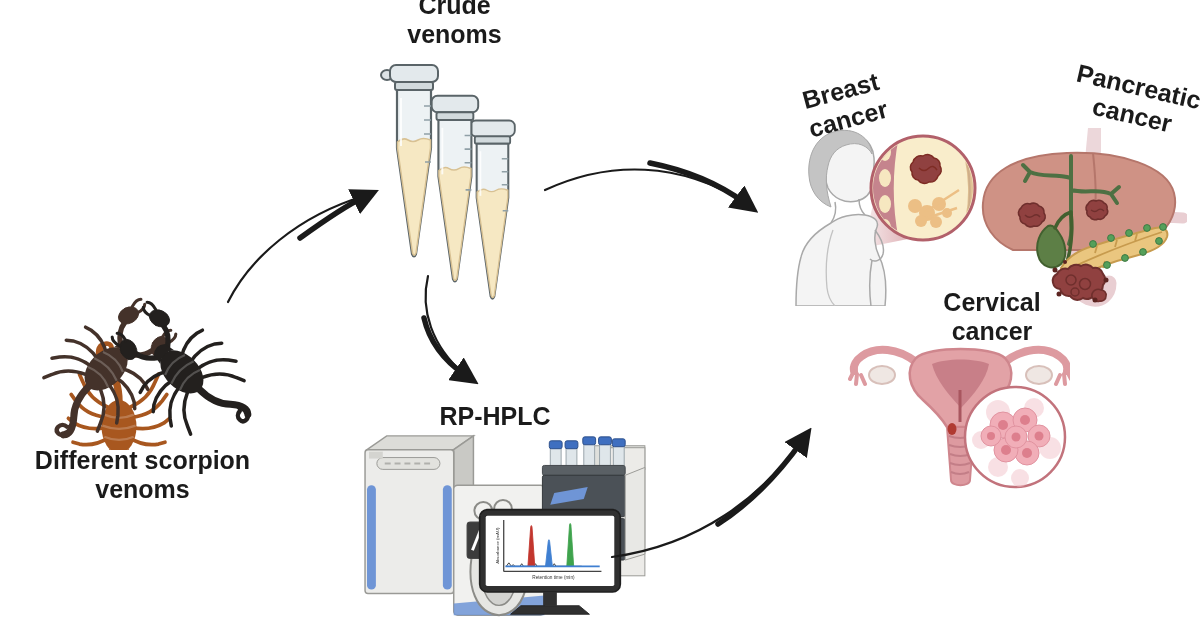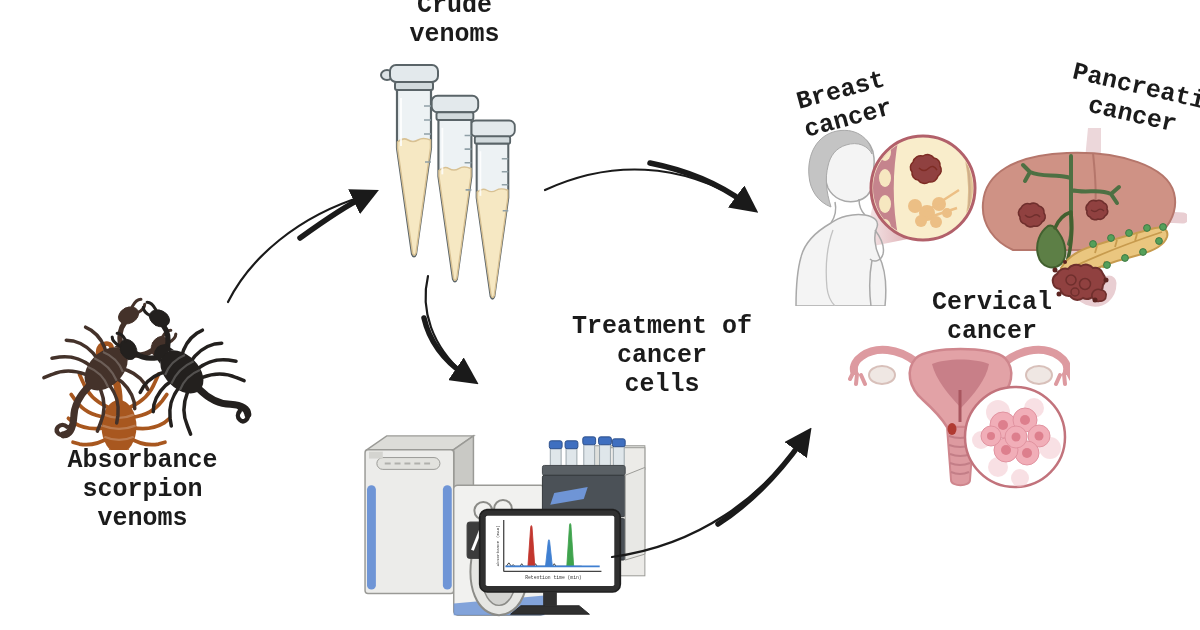--- a/index.html
+++ b/index.html
@@ -1,17 +1,17 @@
 <!DOCTYPE html>
 <html style="--text: #1b1b1b; --arrow: #1a1a1a; --scorpion-orange: #a8571f; --scorpion-brown: #44322a; --scorpion-black: #23201e; --tube-body: #edf2f4; --venom-fill: #f6e8c3; --hplc-blue: #6f95d6; --monitor-frame: #303030; --liver: #cf9285; --pancreas: #eac67f; --tumor-red: #904140; --bile-green: #5d7f46; --uterus-pink: #e2a2a6; --cells-pink: #f1aeb8; --inset-ring: #b2606a; --body-gray: #c4c4c4; --breast-cream: #f9edcb;"><head>
 <meta charset="utf-8">
 <style>
   html,body{margin:0;padding:0;background:#fff;}
   .canvas{position:relative;width:1200px;height:630px;background:#fff;overflow:hidden;
-          font-family:Liberation Mono, monospace;}
+          font-family:Liberation Sans, sans-serif;}
   .lbl{position:absolute;font-weight:bold;font-size:25px;line-height:1.16;
        color:var(--text,#1b1b1b);text-align:center;white-space:pre-line;}
   .abs{position:absolute;}
   svg{display:block;}
   .arrows{pointer-events:none;}
 </style>
 </head>
 <body>
 
 <div class="canvas">
@@ -303,23 +303,22 @@
       <path d="M424,318 C430,344 446,362 465,375" stroke-width="5.5" marker-end="url(#ah)"></path>
       <path d="M545,190 C610,160 680,162 744,202" stroke-width="2.2"></path>
       <path d="M650,163 C685,170 718,183 745,203" stroke-width="5.5" marker-end="url(#ah)"></path>
       <path d="M612,557 C700,545 762,496 801,442" stroke-width="2.2"></path>
       <path d="M718,524 C752,502 780,472 802,441" stroke-width="5.5" marker-end="url(#ah)"></path>
     </g>
   </svg>
 
   <div class="lbl" style="left:377px;top:-9px;width:155px">Crude
 venoms</div>
-  <div class="lbl" style="left:15px;top:446px;width:255px">Absorbance scorpion
+  <div class="lbl" style="left:15px;top:446px;width:255px">Different scorpion
 venoms</div>
-  <div class="lbl" style="left:538px;top:312px;width:248px">Treatment of cancer
-cells</div>
+  <div class="lbl" style="left:415px;top:402px;width:160px">RP-HPLC</div>
   <div class="lbl" style="left:772px;top:76px;width:145px;transform:rotate(-15deg)">Breast
 cancer</div>
   <div class="lbl" style="left:1068px;top:72px;width:135px;transform:rotate(13deg)">Pancreatic
 cancer</div>
   <div class="lbl" style="left:932px;top:288px;width:120px">Cervical
 cancer</div>
 </div>
 
 </body></html>

